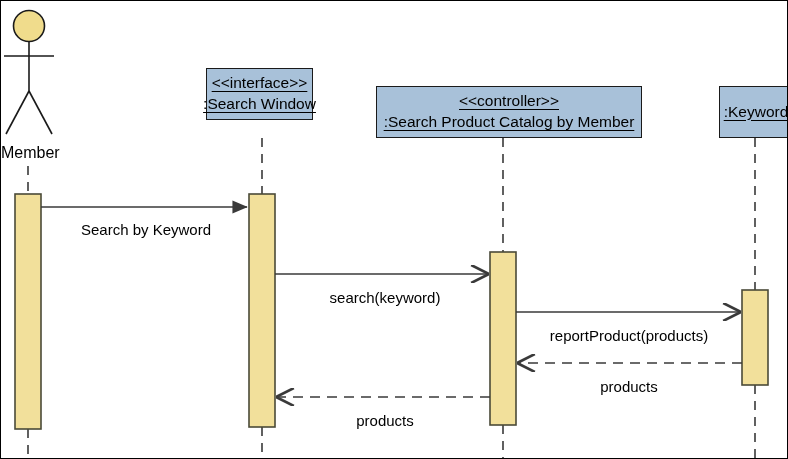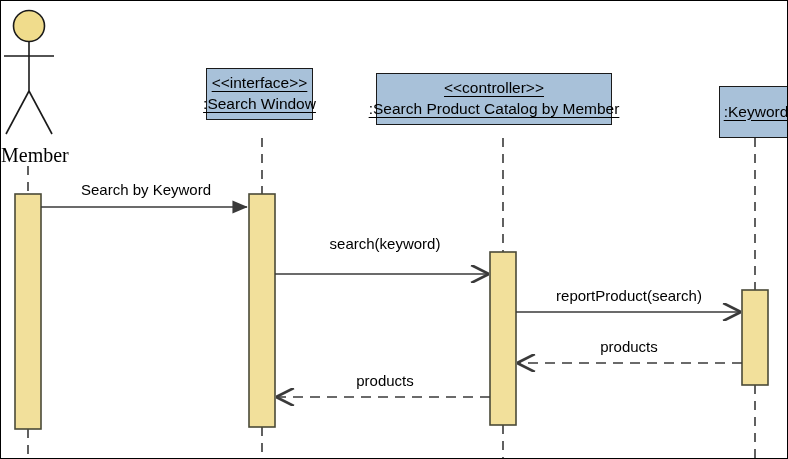--- a/index.html
+++ b/index.html
@@ -41,32 +41,33 @@
     color: #000000;
     line-height: 1.35;
   }
   .lifeline-box .ln {
     text-decoration: underline;
     text-underline-offset: 2.5px;
     white-space: nowrap;
   }
   .actor-label {
     position: absolute;
-    font-family: Liberation Serif, serif;
-    font-size: 20px;
+    font-family: Liberation Sans, sans-serif;
+    font-size: 16px;
     color: #000000;
     white-space: nowrap;
   }
   .msg-label {
     position: absolute;
     font-family: "Liberation Sans", sans-serif;
     font-size: 15px;
     color: #000000;
     white-space: nowrap;
     transform: translateX(-50%);
+    margin-top: 40px;
   }
 </style>
 </head>
 <body>
 
 <div id="diagram-root">
 
   <svg id="svg-layer" viewBox="0 0 788 459">
     <defs>
       <marker id="ah-filled" viewBox="0 0 10 10" refX="9.5" refY="5" markerWidth="9" markerHeight="9" orient="auto-start-reverse">
@@ -115,32 +116,32 @@
     </g>
   </svg>
 
   <div class="actor-label" style="left:0px; top:143px;">Member</div>
 
   <div class="lifeline-box" style="left:205px; top:67px; width:107px; height:52px;">
     <span class="ln">&lt;&lt;interface&gt;&gt;</span>
     <span class="ln">:Search Window</span>
   </div>
 
-  <div class="lifeline-box" style="left:375px; top:72px; width:236px; height:52px;">
+  <div class="lifeline-box" style="left:375px; top:85px; width:266px; height:52px;">
     <span class="ln">&lt;&lt;controller&gt;&gt;</span>
     <span class="ln">:Search Product Catalog by Member</span>
   </div>
 
   <div class="lifeline-box" style="left:718px; top:85px; width:74px; height:52px;">
     <span class="ln">:Keyword</span>
   </div>
 
   <div class="msg-label" style="left:145px; top:180px;">Search by Keyword</div>
 
-  <div class="msg-label" style="left:384px; top:234px;text-align:right;">search(keyword)</div>
+  <div class="msg-label" style="left:384px; top:248px;text-align:right;">search(keyword)</div>
 
-  <div class="msg-label" style="left:628px; top:286px;">reportProduct(search)</div>
+  <div class="msg-label" style="left:628px; top:286px;">reportProduct(products)</div>
 
   <div class="msg-label" style="left:628px; top:337px;">products</div>
 
   <div class="msg-label" style="left:384px; top:371px;">products</div>
 
 </div>
 
 </body></html>

